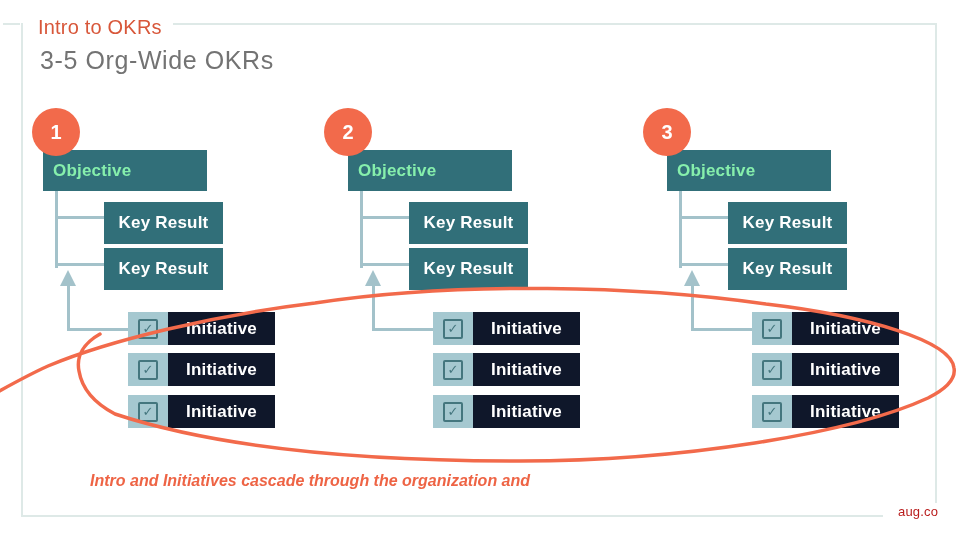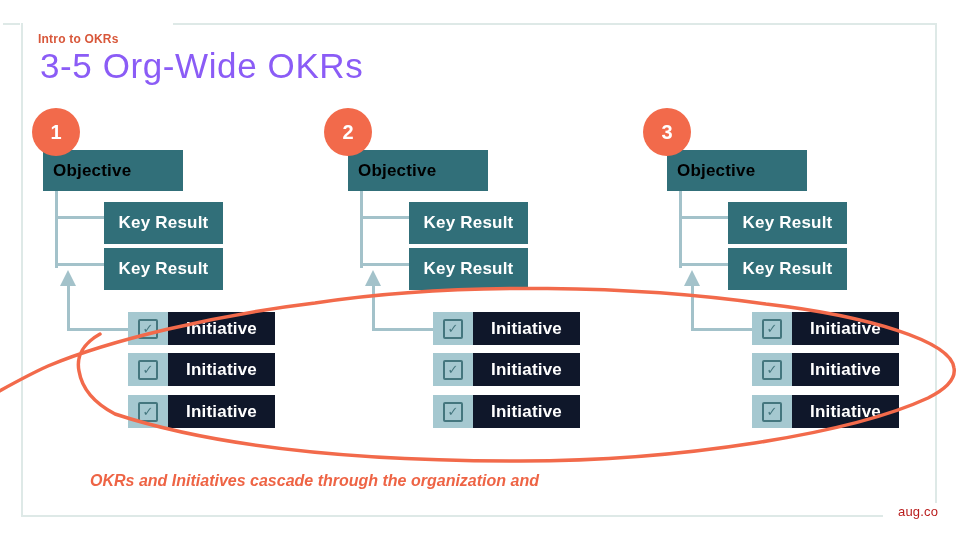--- a/index.html
+++ b/index.html
@@ -4,50 +4,50 @@
 <style>
   html,body{margin:0;padding:0;}
   body{
     width:960px;height:540px;position:relative;overflow:hidden;
     background:#ffffff;
     font-family:"Liberation Sans","DejaVu Sans",sans-serif;
   }
   
   .frame-line{position:absolute;background:#dee9e7;}
   .eyebrow{
-    position:absolute;left:38px;top:32px;
-    font-size:12px;font-weight:700;color:#d8573a;letter-spacing:.2px;
+    position:absolute;left:38px;top:16px;
+    font-size:20px;font-weight:400;color:#d8573a;letter-spacing:.2px;
   }
   .footer{
     position:absolute;left:898px;top:504px;width:40px;
     font-size:13px;color:#b91c1c;letter-spacing:.2px;
   }
   
   .title{
     position:absolute;left:40px;top:46px;
-    font-size:35px;font-weight:500;color:#8b5cf6;letter-spacing:.6px;
+    font-size:25px;font-weight:500;color:#737373;letter-spacing:.6px;
   }
   
   .column{position:absolute;top:108px;width:260px;height:330px;}
   .col-1{left:43px;} .col-2{left:348px;} .col-3{left:667px;}
   .num-circle{
     position:absolute;top:0px;width:48px;height:48px;border-radius:50%;
     background:#f26a4b;z-index:3;
     display:flex;align-items:center;justify-content:center;
     color:#ffffff;font-size:20px;font-weight:700;
   }
   .col-1 .num-circle{left:-11px;}
   .col-2 .num-circle{left:-24px;}
   .col-3 .num-circle{left:-24px;}
   .obj-box{
-    position:absolute;left:0;top:42px;width:140px;height:41px;
+    position:absolute;left:0;top:42px;width:164px;height:41px;
     background:#316f79;z-index:2;
     display:flex;align-items:center;
     padding-left:10px;box-sizing:border-box;
-    color:#000000;font-size:17px;font-weight:700;letter-spacing:.2px;
+    color:#86efac;font-size:17px;font-weight:700;letter-spacing:.2px;
   }
   .kr-box{
     position:absolute;left:61px;width:119px;height:42px;
     background:#316f79;z-index:2;
     display:flex;align-items:center;justify-content:center;
     color:#ffffff;font-size:17px;font-weight:700;letter-spacing:.2px;
   }
   .kr1{top:94px;} .kr2{top:140px;}
   .line{position:absolute;background:#a3c2ca;z-index:1;}
   .v-line{left:12px;top:83px;width:3px;height:77px;}
@@ -224,14 +224,14 @@
            C 230 452, 390 461, 520 461
            C 680 461, 850 434, 928 398
            C 946 389, 956 379, 954 368
            C 951 341, 868 316, 766 304
            C 640 286, 460 281, 315 303
            C 215 315, 110 340, 48 366
            C 30 374, 12 384, -6 394" fill="none" stroke="#f26a4b" stroke-width="3.5" stroke-linecap="round"></path>
 </svg>
 
 <div class="caption">
-  <div>OKRs and Initiatives cascade through the organization and</div>
+  <div>Intro and Initiatives cascade through the organization and</div>
 </div>
 
 </body></html>

